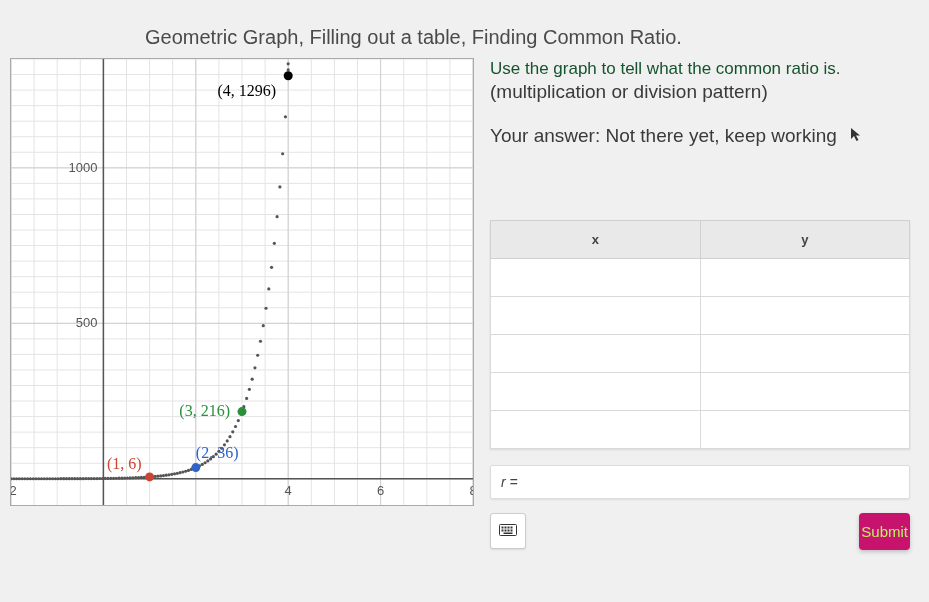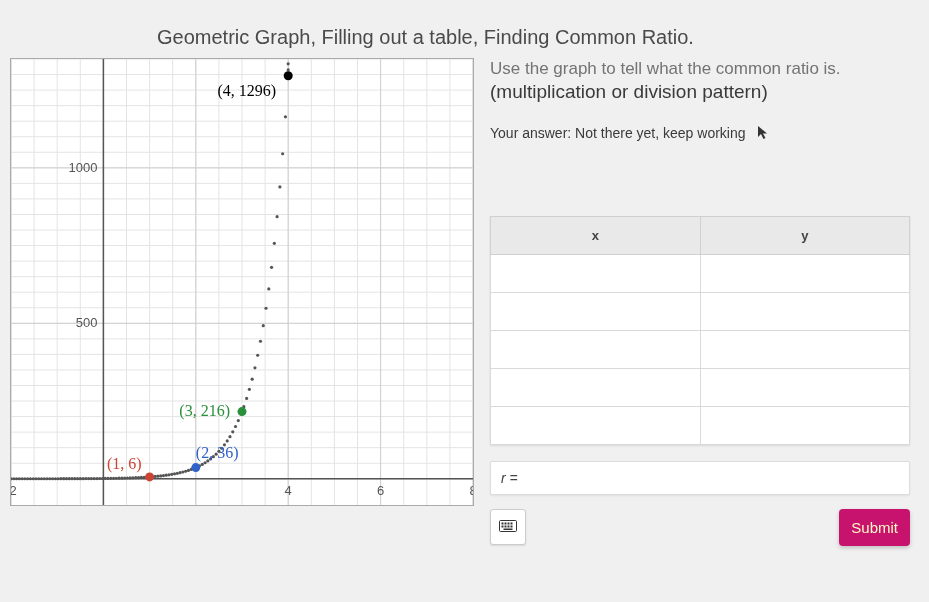--- a/index.html
+++ b/index.html
@@ -12,41 +12,40 @@
       color: #333;
       overflow: hidden;
     }
     .page-title {
       position: absolute;
       top: 26px;
       left: 145px;
       font-size: 20px;
       font-weight: 500;
       color: #4a4a4a;
-      margin-left: 12px;
     }
     .graph-panel {
       position: absolute;
       top: 58px;
       left: 10px;
       width: 464px;
       height: 448px;
       background: #fff;
       border: 1px solid #aaa;
     }
     .graph-panel svg { display: block; }
     .right-panel {
       position: absolute;
       top: 58px;
       left: 490px;
       width: 420px;
     }
-    .prompt-text { font-size: 17px; color: #737373; line-height: 1.35; }
+    .prompt-text { font-size: 17px; color: #14532d; line-height: 1.35; }
     .prompt-sub { font-size: 19px; color: #3a3a3a; margin-bottom: 18px; }
-    .answer-line { font-size: 14px; color: #3a3a3a; margin-top: 22px; }
+    .answer-line { font-size: 19px; color: #3a3a3a; margin-top: 22px; }
     .cursor-icon {
       display: inline-block;
       vertical-align: middle;
       margin-left: 8px;
     }
     .xy-table {
       width: 100%;
       border-collapse: collapse;
       margin-top: 72px;
       background: #fff;
@@ -93,24 +92,24 @@
       border: 1px solid #ccc;
       border-radius: 3px;
       display: flex;
       align-items: center;
       justify-content: center;
       cursor: pointer;
       box-shadow: 0 1px 2px rgba(0,0,0,0.1);
     }
     .submit-btn {
       background: #c7126e;
-      color: #fef9c3;
+      color: #bef264;
       border: none;
       border-radius: 4px;
-      padding: 10px 12px;
+      padding: 10px 2px;
       font-size: 15px;
       font-weight: 500;
       cursor: pointer;
       box-shadow: 0 2px 4px rgba(0,0,0,0.2);
     }
   </style>
 </head>
 <body>
 
 <h1 class="page-title">Geometric Graph, Filling out a table, Finding Common Ratio.</h1>

